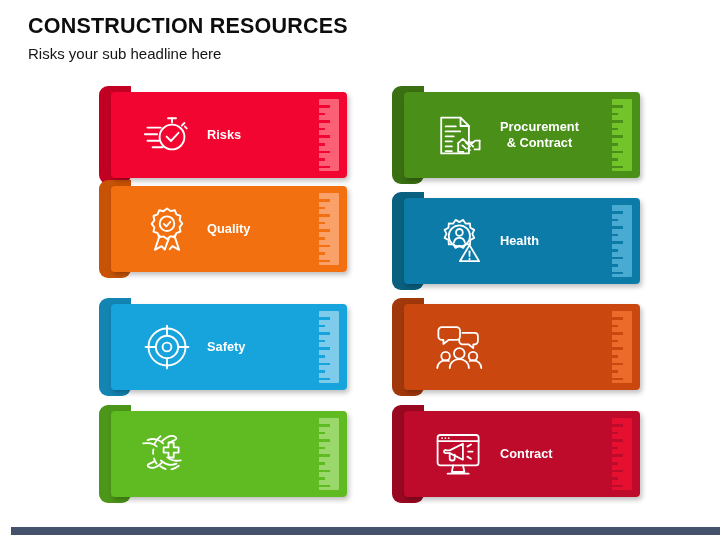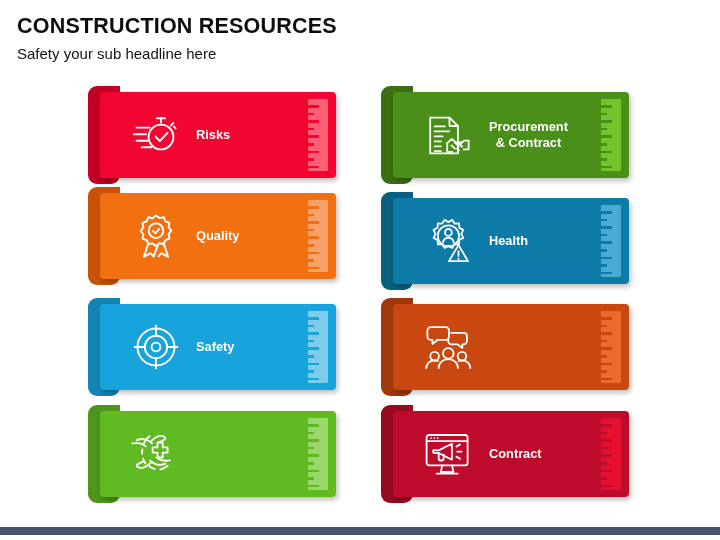--- a/index.html
+++ b/index.html
@@ -11,20 +11,21 @@
     height: 540px;
     background: #ffffff;
     font-family: "Liberation Sans", sans-serif;
     overflow: hidden;
     position: relative;
   }
   .slide {
     position: absolute;
     inset: 0;
     background: #ffffff;
+    margin-left: 11px;
   }
 
   
   .header {
     position: absolute;
     left: 17px;
     top: 14px;
     width: 660px;
   }
   .title {
@@ -150,21 +151,21 @@
     background: #44526b;
   }
 </style>
 </head>
 <body>
 
 <div class="slide">
 
   <div class="header">
     <h1 class="title">CONSTRUCTION RESOURCES</h1>
-    <p class="subtitle">Safety your sub headline here</p>
+    <p class="subtitle">Risks your sub headline here</p>
   </div>
 
   <div class="board" id="board">
       <div class="banner" style="left: 88px; top: 92px;">
         <div class="tail" style="background: rgb(194, 0, 36);"></div>
         <div class="card">
           <div class="card-fill" style="background: rgb(242, 5, 48);"></div>
           <div class="ruler" style="background: rgb(251, 96, 119); border-color: rgb(242, 5, 48);">
             <div class="tick long" style="background: rgb(242, 5, 48); top: 6px;"></div>
             <div class="tick short" style="background: rgb(242, 5, 48); top: 13.6px;"></div>
@@ -188,21 +189,21 @@
       <path d="M22.6 22.6l4.3 4.4 7.6-8.2"></path>
       <path d="M3.5 13.6h13.2"></path>
       <path d="M0.8 20.2h12.3"></path>
       <path d="M3.5 26.8h11.6"></path>
       <path d="M8.6 33.2h10.1"></path>
     </svg>
           </div>
           <div class="label">Risks</div>
         </div>
       </div>
-      <div class="banner" style="left: 88px; top: 193px;">
+      <div class="banner" style="left: 88px; top: 186px;">
         <div class="tail" style="background: rgb(200, 83, 6);"></div>
         <div class="card">
           <div class="card-fill" style="background: rgb(242, 112, 15);"></div>
           <div class="ruler" style="background: rgb(249, 161, 105); border-color: rgb(242, 112, 15);">
             <div class="tick long" style="background: rgb(242, 112, 15); top: 6px;"></div>
             <div class="tick short" style="background: rgb(242, 112, 15); top: 13.6px;"></div>
             <div class="tick long" style="background: rgb(242, 112, 15); top: 21.2px;"></div>
             <div class="tick short" style="background: rgb(242, 112, 15); top: 28.8px;"></div>
             <div class="tick long" style="background: rgb(242, 112, 15); top: 36.4px;"></div>
             <div class="tick short" style="background: rgb(242, 112, 15); top: 44px;"></div>

